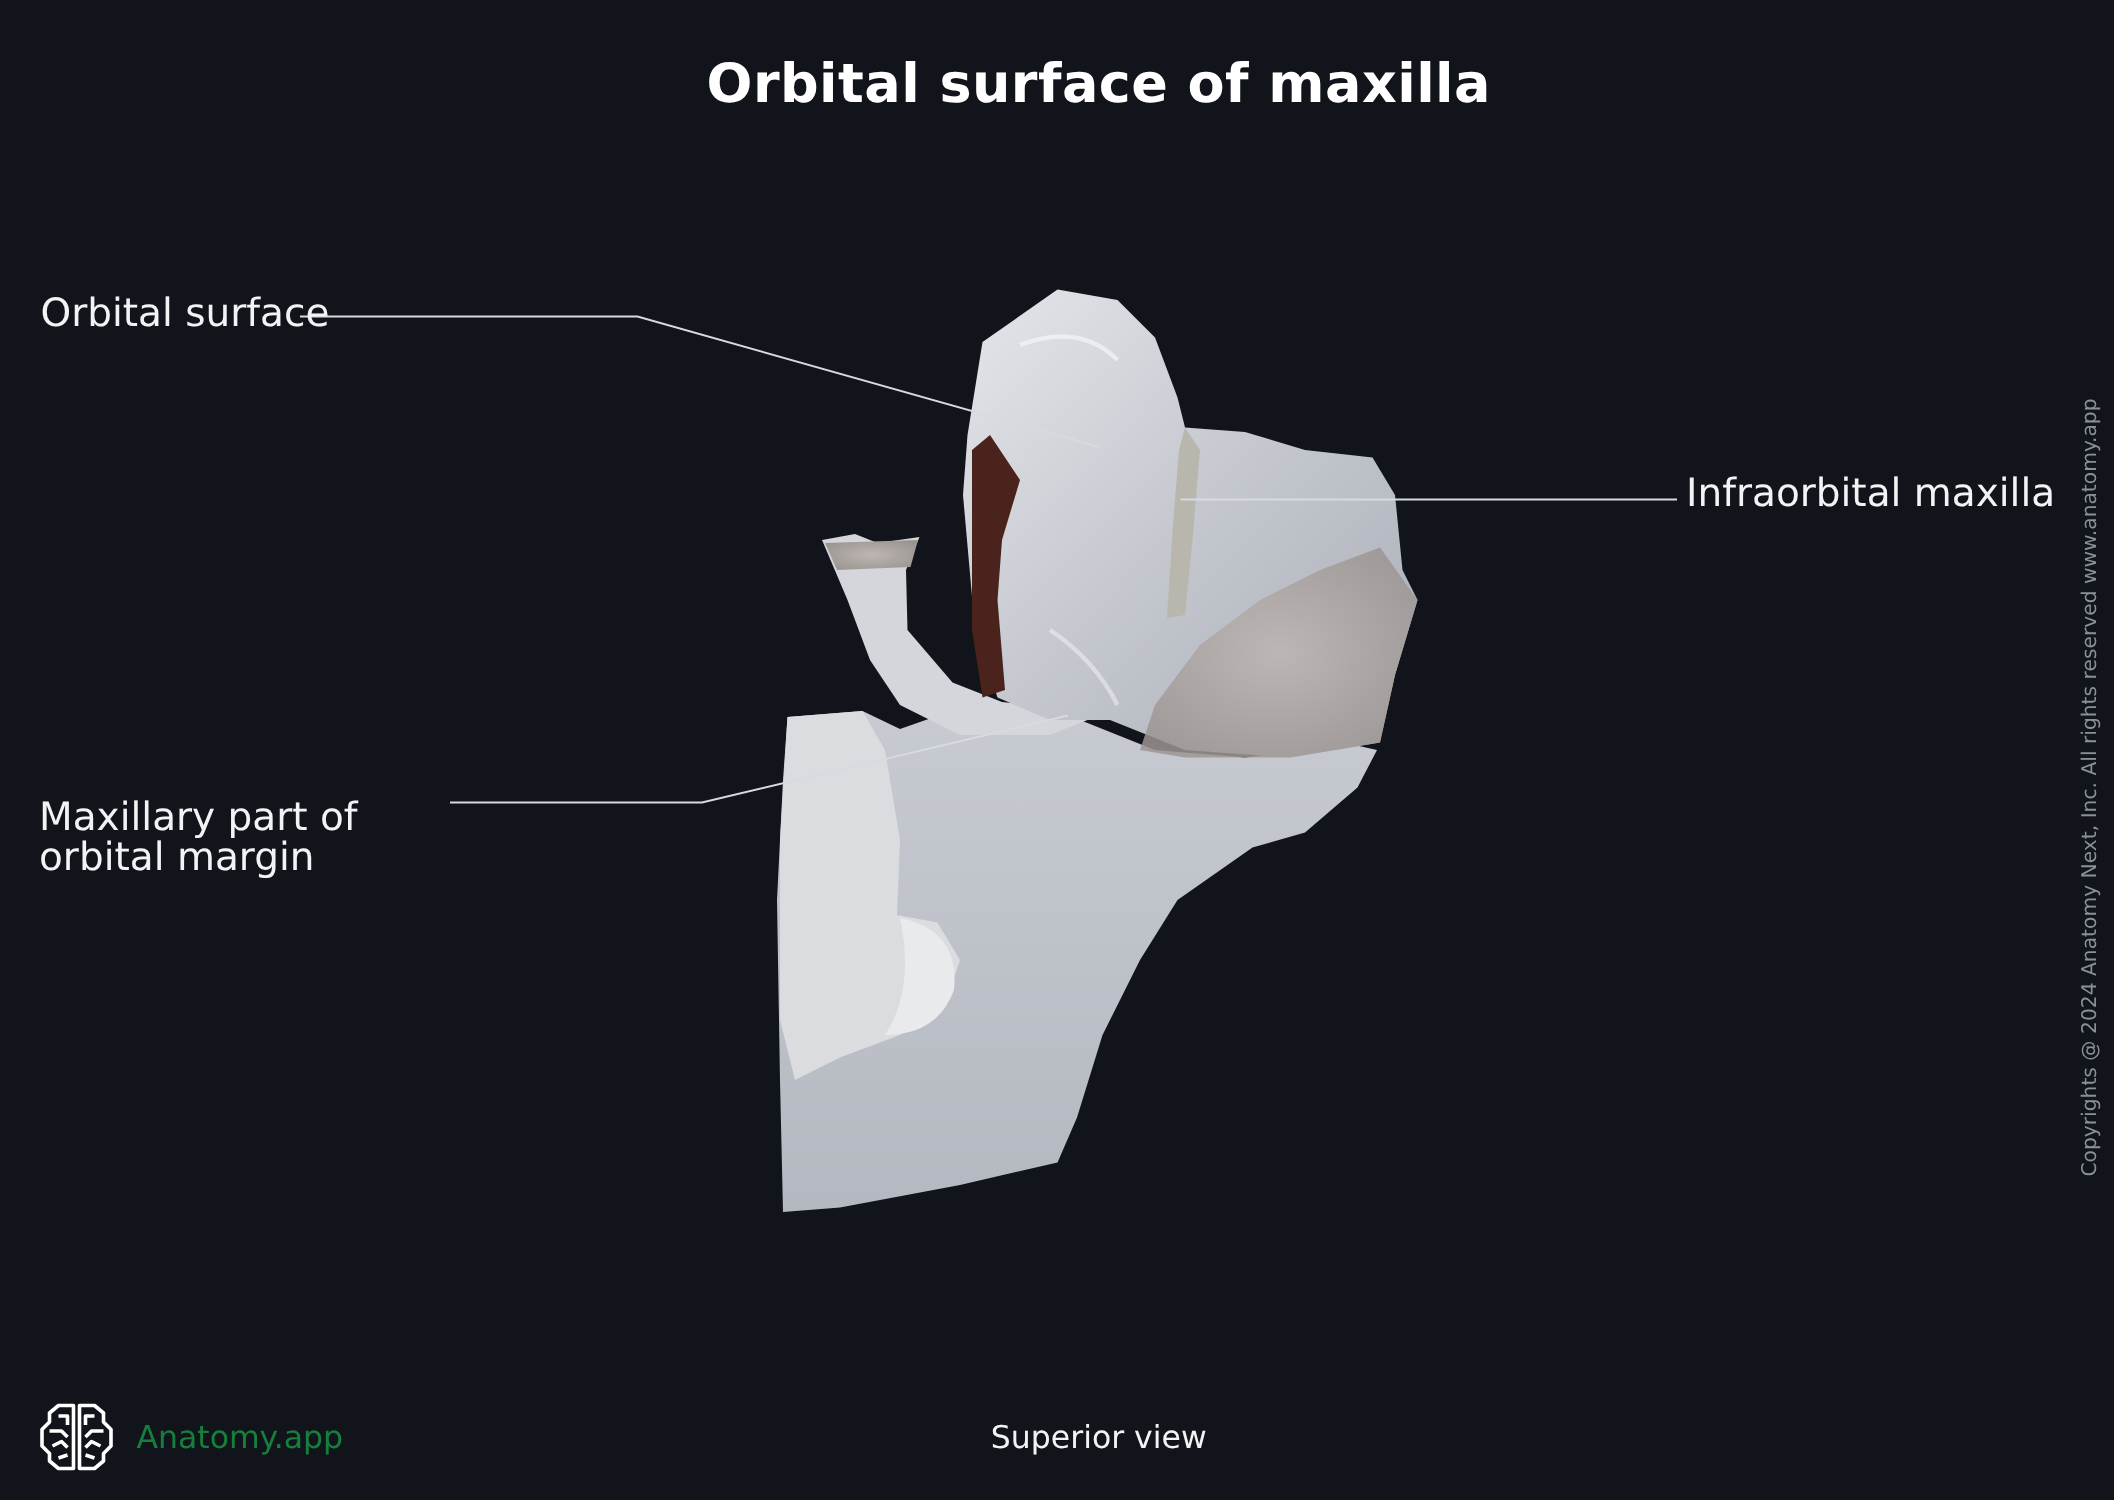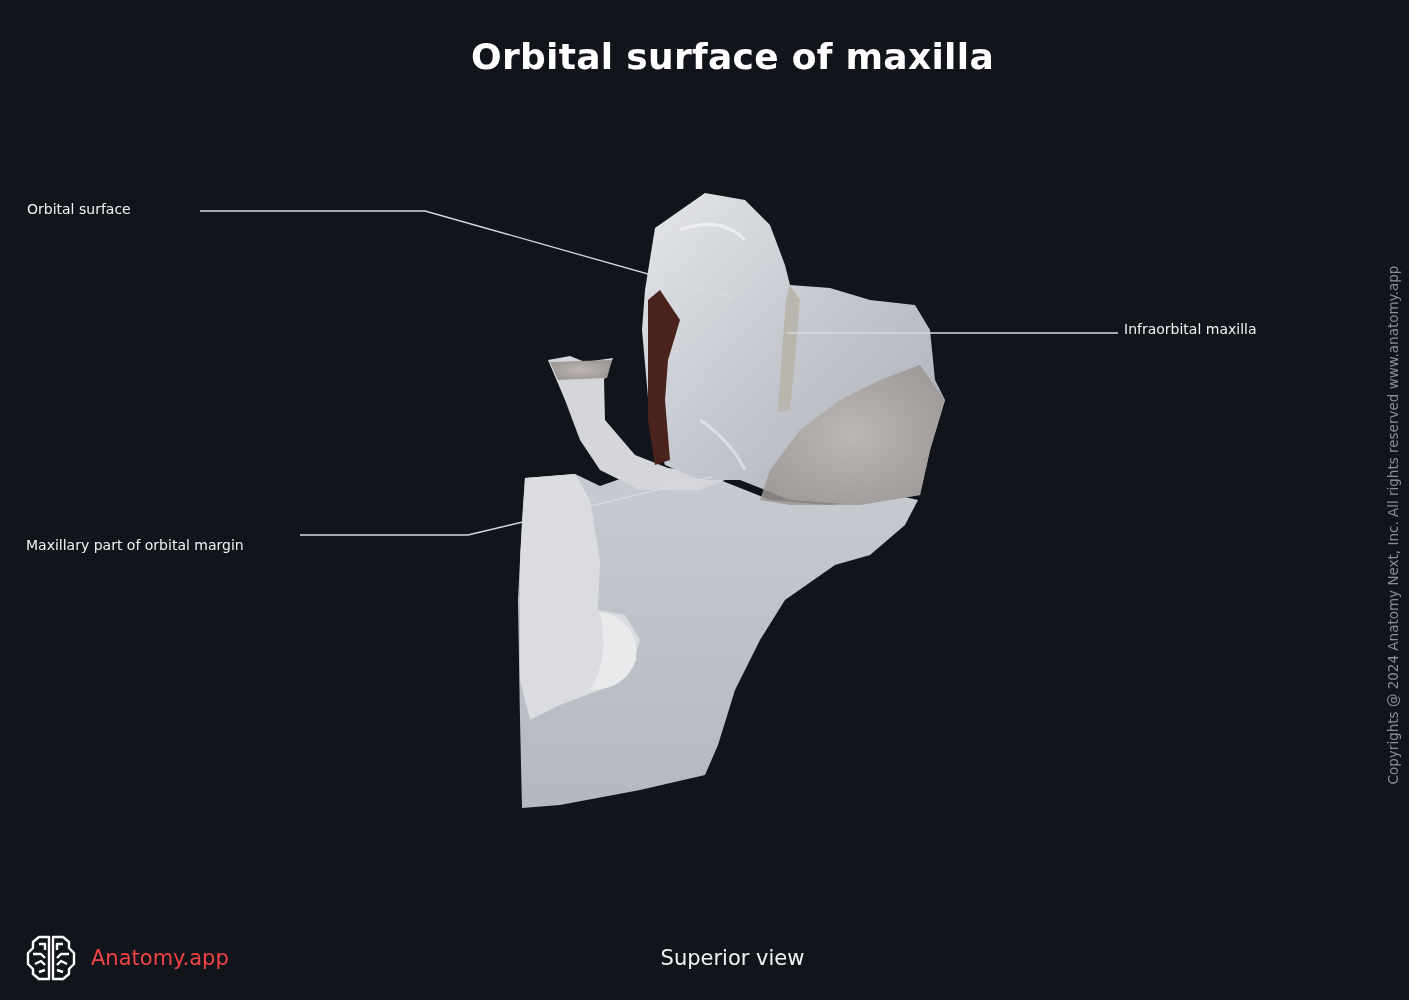--- a/index.html
+++ b/index.html
@@ -7,33 +7,33 @@
     width:1409px; height:1000px; overflow:hidden;
     background:#11141a;
     font-family:"DejaVu Sans", sans-serif;
     color:#ffffff; position:relative;
   }
   .title {
     position:absolute; top:36px; left:0; width:1465px; text-align:center;
     font-size:36px; font-weight:bold; letter-spacing:0.3px;
   }
   .label {
-    position:absolute; font-size:14px; color:#f2f3f5; line-height:27px;
+    position:absolute; font-size:26px; color:#f2f3f5; line-height:27px;
   }
   #lbl-orbital { left:27px; top:196px; }
   #lbl-infra { left:1124px; top:316px; }
   #lbl-maxpart { left:26px; top:532px; width:290px; }
   .view {
     position:absolute; top:946px; left:0; width:1465px; text-align:center;
     font-size:21px; color:#f2f3f5;
   }
   .brand {
     position:absolute; left:25px; top:934px; display:flex; align-items:center; gap:14px;
   }
-  .brand-name { font-size:21px; color:#ef4444; }
+  .brand-name { font-size:21px; color:#15803d; }
   .copyright {
     position:absolute; left:1393px; top:525px;
     transform:translate(-50%,-50%) rotate(-90deg);
     white-space:nowrap; font-size:13.5px; color:#8b8f96;
   }
   svg.overlay { position:absolute; left:0; top:0; }
 </style>
 </head>
 <body>
 

